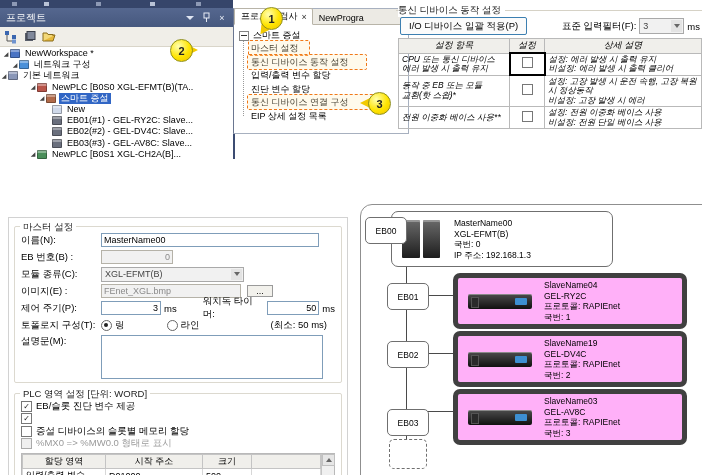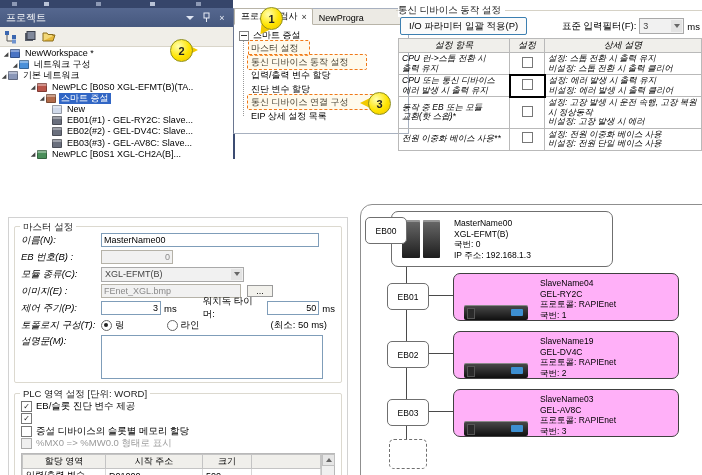--- a/index.html
+++ b/index.html
@@ -84,21 +84,21 @@
   .cbx{display:inline-block;width:9px;height:9px;border:1px solid #777;background:#fff;
     font-size:8px;line-height:9px;text-align:center;color:#222;}
   .cbx.dis{background:#efefef;border-color:#aaa;color:#888;}
 
   
   #master-dialog{left:8px;top:217px;width:338px;height:257px;background:#fff;
     border:1px solid #d2d2d2;font-size:9.5px;overflow:hidden;}
   .grp{position:relative;border:1px solid #dcd9cf;border-radius:2px;margin:5px 5px 0 5px;padding:6px 6px 4px 6px;}
   .grp-legend{position:absolute;top:-6px;left:5px;background:#fff;padding:0 3px;font-size:9.5px;color:#222;}
   .frow{display:flex;align-items:center;height:14px;margin-bottom:3px;}
-  .flabel{width:80px;flex:none;font-style:italic;}
+  .flabel{width:80px;flex:none;}
   .tinput{height:12px;border:1px solid #7f9db9;font-size:9px;padding:0 2px;
     font-family:"Liberation Sans","DejaVu Sans",sans-serif;}
   .tinput.dis{background:#f1f1f1;color:#8a8a8a;border-color:#b5b2a8;}
   .num{text-align:right;}
   .radio{width:9px;height:9px;border:1px solid #666;border-radius:50%;background:#fff;
     display:inline-block;position:relative;margin-right:3px;flex:none;}
   .radio.on:before{content:"";position:absolute;left:2px;top:2px;width:4px;height:4px;
     border-radius:50%;background:#222;}
   #desc-area{width:216px;height:38px;border:1px solid #7f9db9;resize:none;}
   .ckrow{display:flex;align-items:center;gap:4px;height:12.5px;}
@@ -117,21 +117,21 @@
   
   #diagram{left:360px;top:204px;width:350px;height:278px;border:1px solid #8f8f8f;
     border-radius:12px 0 0 0;background:#fff;}
   .dline{position:absolute;background:#4a4a4a;z-index:1;}
   .ebnode{position:absolute;width:40px;height:25px;background:#fff;border:1px solid #6f6f6f;
     border-radius:5px;display:flex;align-items:center;justify-content:center;font-size:8.5px;z-index:3;}
   .ebnode.dashed{border-style:dashed;width:36px;height:28px;}
   #master-box{position:absolute;left:30px;top:6px;width:220px;height:54px;background:#fff;
     border:1px solid #6f6f6f;border-radius:7px;z-index:2;display:flex;align-items:center;}
   .slave-box{position:absolute;left:92px;width:224px;height:46px;background:#ffb0f8;
-    border:1px solid #404040;border-radius:7px;z-index:2;display:flex;align-items:flex-end;}
+    border:5px solid #404040;border-radius:7px;z-index:2;display:flex;align-items:center;}
   .dev-text{font-size:8.5px;line-height:10.5px;white-space:nowrap;}
   #master-img{width:38px;height:38px;margin:0 14px 0 10px;display:flex;gap:3px;flex:none;}
   #master-img .mod{flex:1;background:linear-gradient(#6a6a6a,#1d1d1d);border-radius:1px;
     box-shadow:inset 0 2px 0 rgba(255,255,255,.3);}
   .slave-img{width:64px;height:15px;margin:0 12px 0 10px;flex:none;border-radius:2px;
     background:linear-gradient(#4c4c4c,#101010);position:relative;
     box-shadow:inset 0 1px 0 rgba(255,255,255,.35);}
   .slave-img .led{position:absolute;right:5px;top:4px;width:12px;height:7px;background:#3d8fd1;border-radius:1px;}
   .slave-img .tag{position:absolute;left:3px;top:3px;width:6px;height:9px;background:#2a2a2a;border:1px solid #555;}
 </style>
@@ -273,45 +273,38 @@
   </div>
 <div class="btail" style="left:360px;top:98px;border-top:5px solid transparent;border-bottom:5px solid transparent;border-right:10px solid #f2ca00"></div>
 <div class="balloon" style="left:368px;top:92px">
     <span>3</span>
   </div>
 
 <div id="device-panel" class="abs">
   <div id="device-rule"></div>
   <div id="device-legend">통신 디바이스 동작 설정</div>
   <div id="apply-btn">
-    <span>I/O 파라미터 일괄 적용(P)</span>
+    <span>I/O 디바이스 일괄 적용(P)</span>
   </div>
   <div id="filter-wrap">
     <span>표준 입력필터(F):</span>
     <span class="combo">
       <span>3</span>
       <span class="arr">
           <span class="tri-dn"></span>
         </span>
     </span>
     <span>ms</span>
   </div>
   <table id="dev-table">
     <tbody>
         <tr>
       <th style="width:106px">설정 항목</th>
       <th style="width:30px">설정</th>
       <th style="width:152px">상세 설명</th>
-    </tr>
-    <tr>
-      <td>CPU 런-&gt;스톱 전환 시
-출력 유지</td>
-      <td class="chk"><span class="cbx"></span></td>
-      <td>설정: 스톱 전환 시 출력 유지
-비설정: 스톱 전환 시 출력 클리어</td>
     </tr>
     <tr>
       <td>CPU 또는 통신 디바이스
 에러 발생 시 출력 유지</td>
       <td class="chk focus"><span class="cbx"></span></td>
       <td>설정: 에러 발생 시 출력 유지
 비설정: 에러 발생 시 출력 클리어</td>
     </tr>
     <tr>
       <td>동작 중 EB 또는 모듈
@@ -482,18 +475,18 @@
         <span class="tag"></span>
         <span class="led"></span>
       </div>
     <div class="dev-text">
       <div>SlaveName03</div>
       <div>GEL-AV8C</div>
       <div>프로토콜: RAPIEnet</div>
       <div>국번: 3</div>
     </div>
   </div>
-  <div class="ebnode" style="left:26px;top:194px">
+  <div class="ebnode" style="left:26px;top:204px">
       <span>EB03</span>
     </div>
 
   <div class="ebnode dashed" style="left:28px;top:234px"></div>
 </div>
 
 </body></html>

